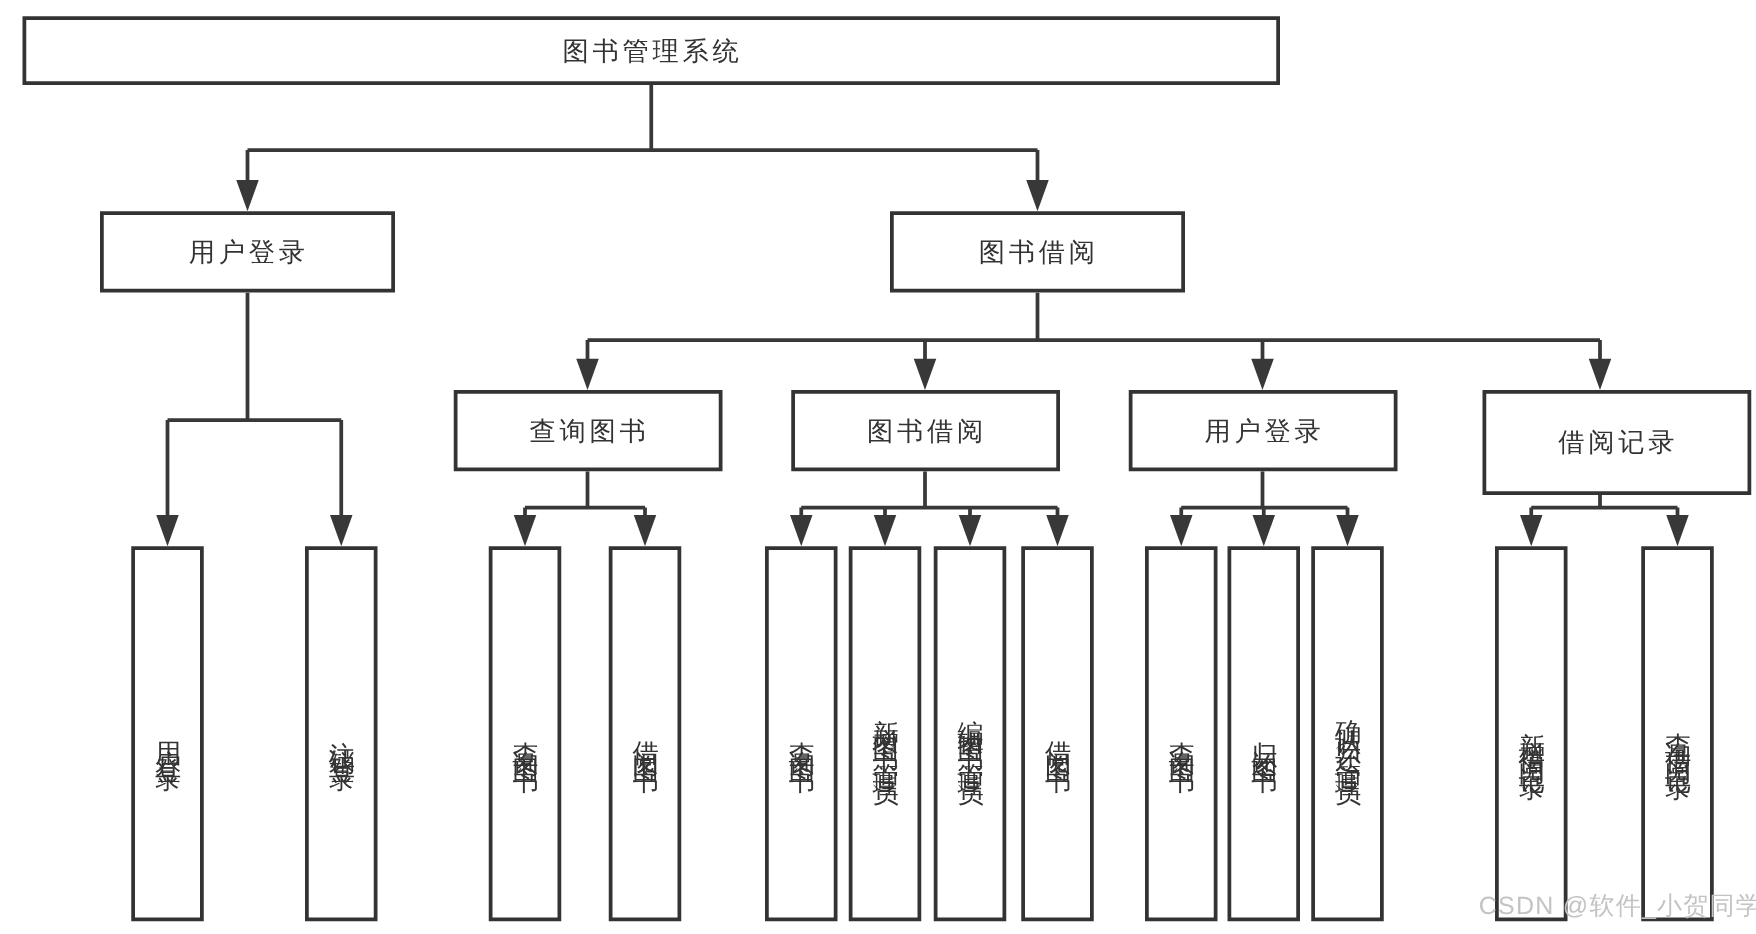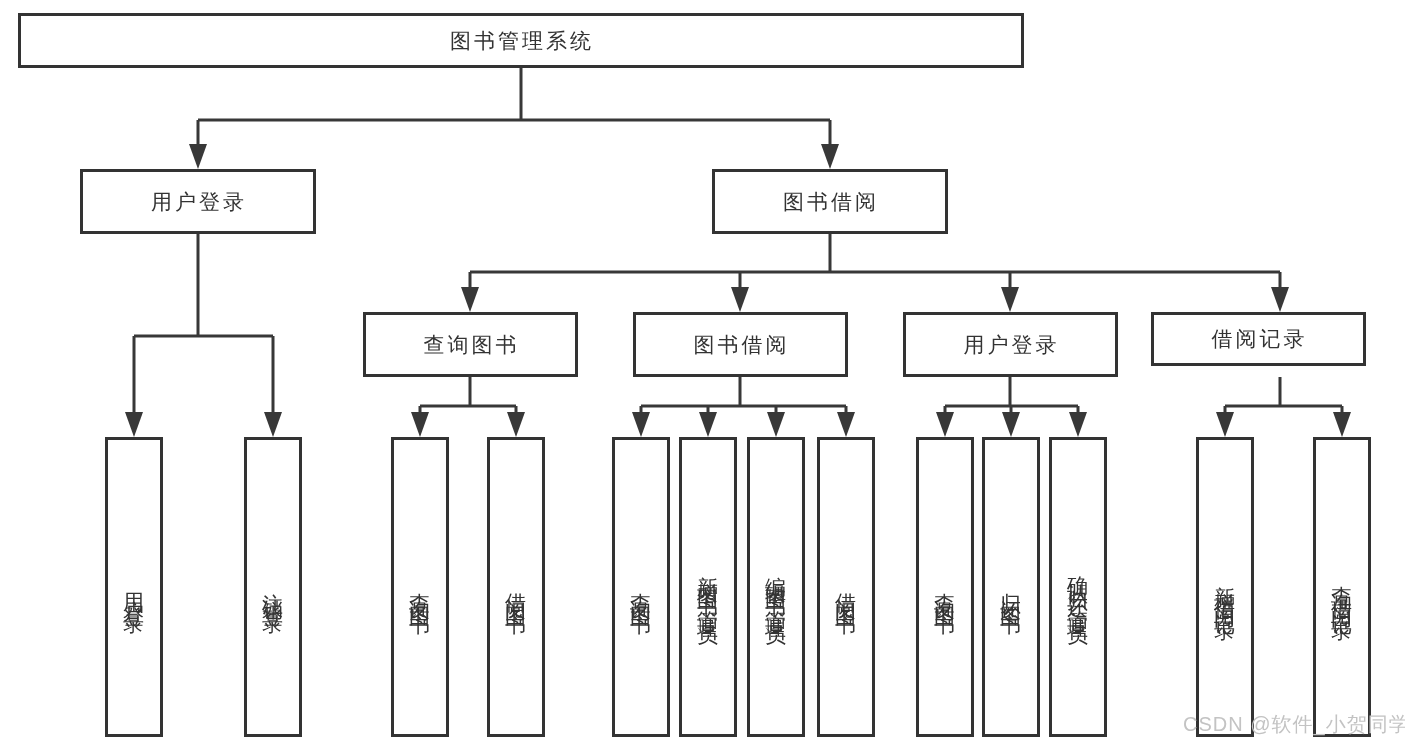--- a/index.html
+++ b/index.html
@@ -107,21 +107,21 @@
 
   <div class="box h" style="left:363px;top:312px;width:215px;height:65px">
     <span>查询图书</span>
   </div>
   <div class="box h" style="left:633px;top:312px;width:215px;height:65px">
     <span>图书借阅</span>
   </div>
   <div class="box h" style="left:903px;top:312px;width:215px;height:65px">
     <span>用户登录</span>
   </div>
-  <div class="box h" style="left:1151px;top:312px;width:215px;height:54px">
+  <div class="box h" style="left:1186px;top:312px;width:215px;height:84px">
     <span>借阅记录</span>
   </div>
 
   <div class="box v" style="left:105px;top:437px;width:58px;height:300px">
     <span>用户登录</span>
   </div>
   <div class="box v" style="left:244px;top:437px;width:58px;height:300px">
     <span>注销登录</span>
   </div>
 

